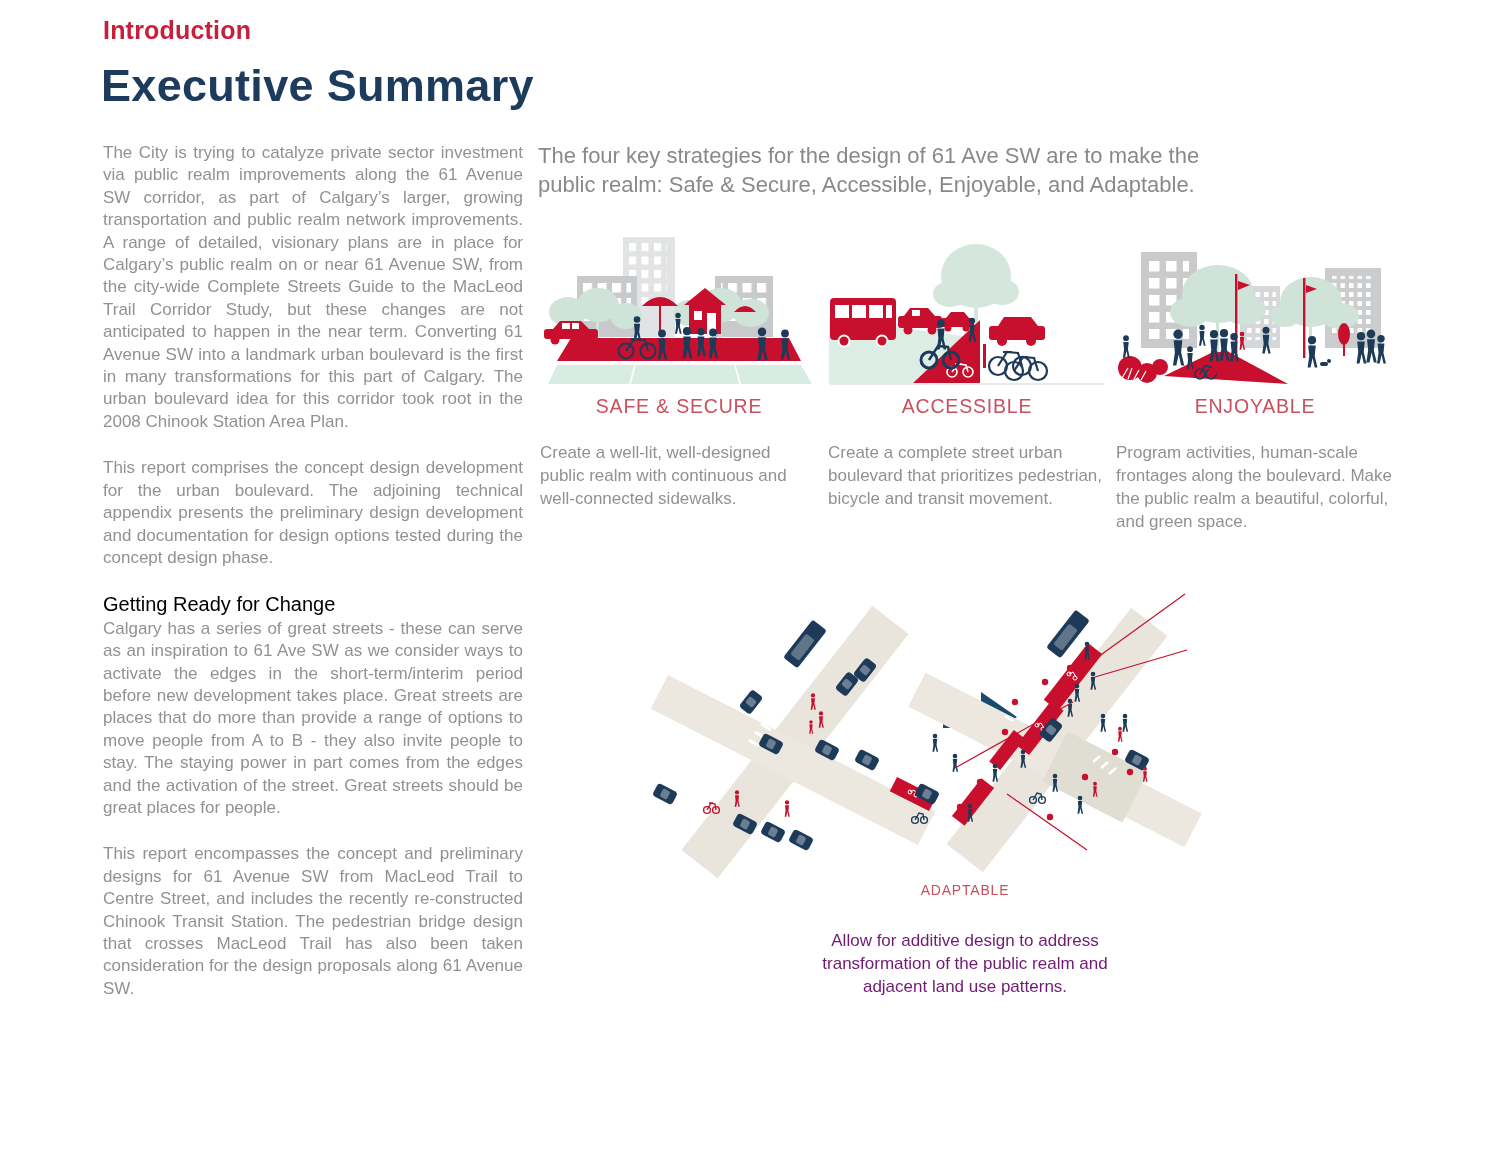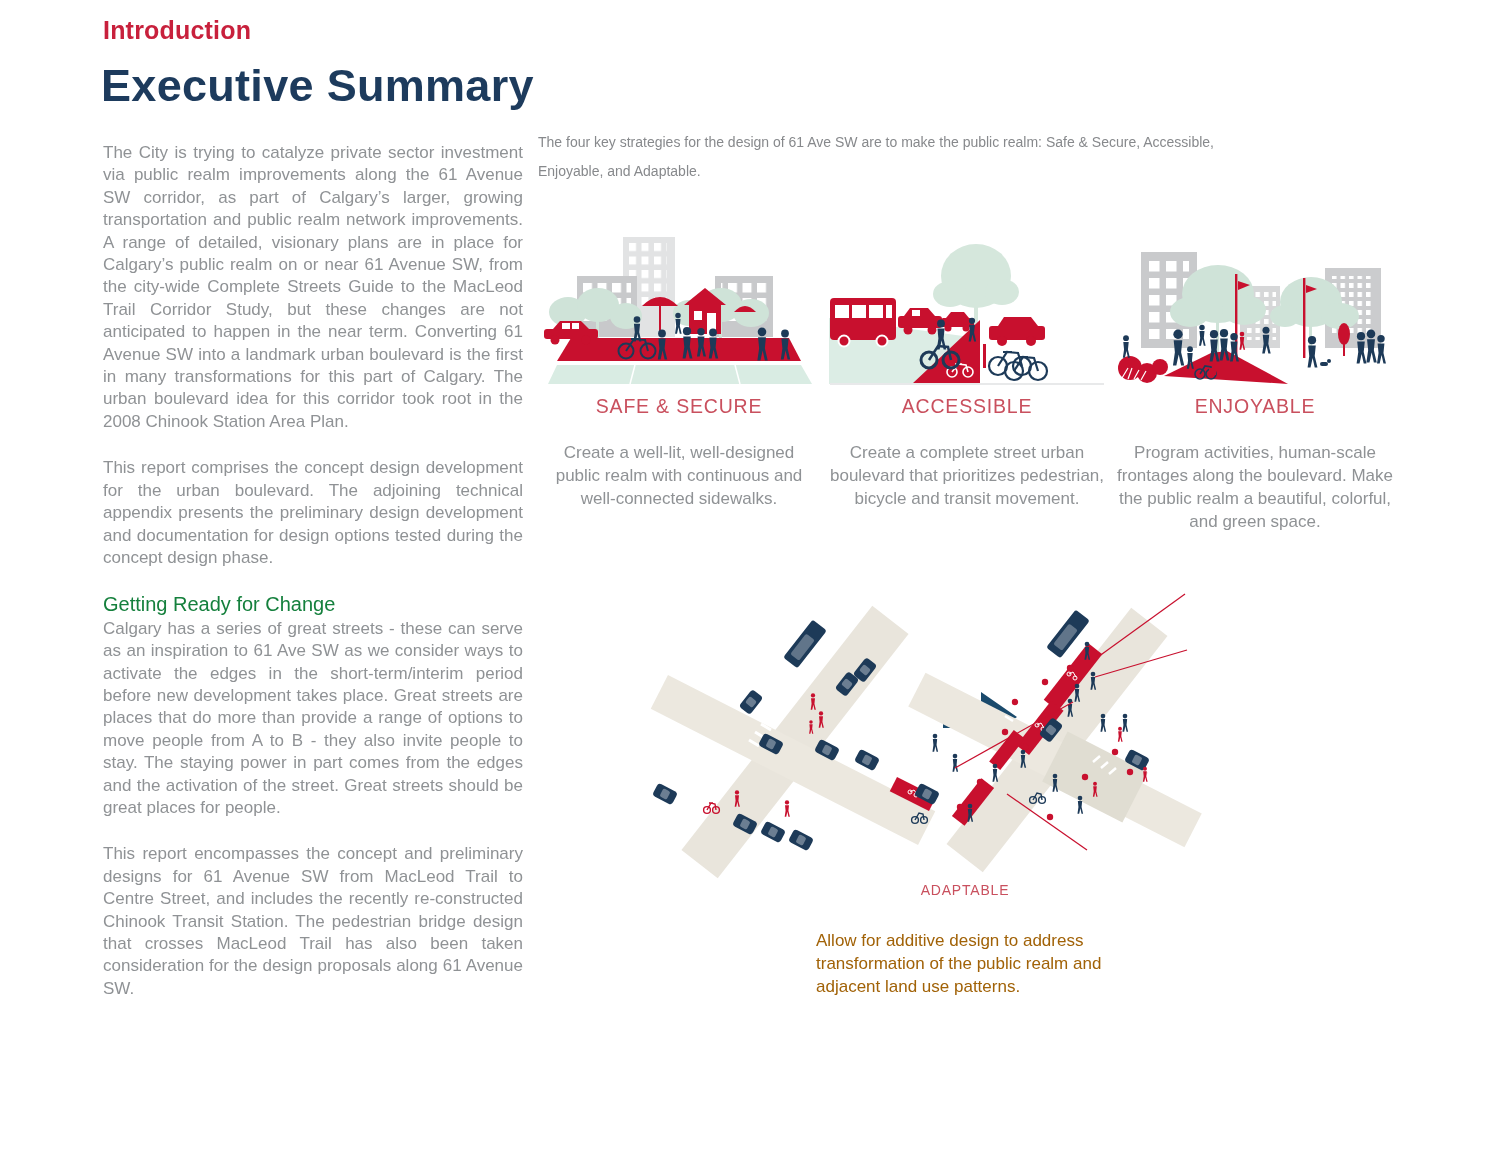--- a/index.html
+++ b/index.html
@@ -14,45 +14,45 @@
   .page-title {
     position:absolute; left:101px; top:60px; margin:0;
     font-size:45px; font-weight:700; color:#1d3b5d; letter-spacing:0.3px;
   }
   .col-left {
     position:absolute; left:103px; top:142px; width:420px;
     font-size:17px; line-height:22.4px; color:#8f9295; text-align:justify;
   }
   .col-left p { margin:0 0 24px 0; }
   .col-left h2 {
-    margin:6px 0 2px 0; font-size:20px; font-weight:400; color:#15803d; text-align:left;
+    margin:6px 0 2px 0; font-size:20px; font-weight:400; color:#000000; text-align:left;
   }
   .intro {
-    position:absolute; left:538px; top:128px; width:680px; margin:0;
-    font-size:14px; line-height:29px; color:#87898c;
+    position:absolute; left:538px; top:141px; width:680px; margin:0;
+    font-size:22px; line-height:29px; color:#87898c;
   }
   .card { position:absolute; top:226px; width:282px; }
   .card-1 { left:538px; } .card-2 { left:826px; } .card-3 { left:1114px; }
   .card svg { display:block; width:282px; height:162px; }
   .strategy-label {
     margin-top:7px; text-align:center;
     font-size:19.5px; color:#c9505e; letter-spacing:0.8px;
   }
   .strategy-desc {
-    margin:23px auto 0 auto; width:278px; text-align:center;
+    margin:23px auto 0 auto; width:278px; text-align:left;
     font-size:17px; line-height:23px; color:#8f9295;
   }
   .adaptable-svg { position:absolute; left:625px; top:582px; width:590px; height:300px; }
   .adaptable-label {
     position:absolute; left:825px; top:882px; width:280px; text-align:center;
     font-size:14px; color:#c9505e; letter-spacing:0.8px;
   }
   .adaptable-desc {
-    position:absolute; left:816px; top:929px; width:298px; margin:0; 
-    font-size:17px; line-height:23px; color:#a16207;
+    position:absolute; left:816px; top:929px; width:298px; margin:0; text-align:center;
+    font-size:17px; line-height:23px; color:#701a75;
   }
   .footer { position:absolute; left:94px; top:1106px; font-size:11px; }
   .footer .page-num { font-weight:700; color:#43474b; margin-right:29px; }
   .footer .doc-name { color:#95989b; }
   .footer .report-title { font-weight:700; color:#c8203c; }
 </style>
 </head>
 <body>
 
 <div class="page">

